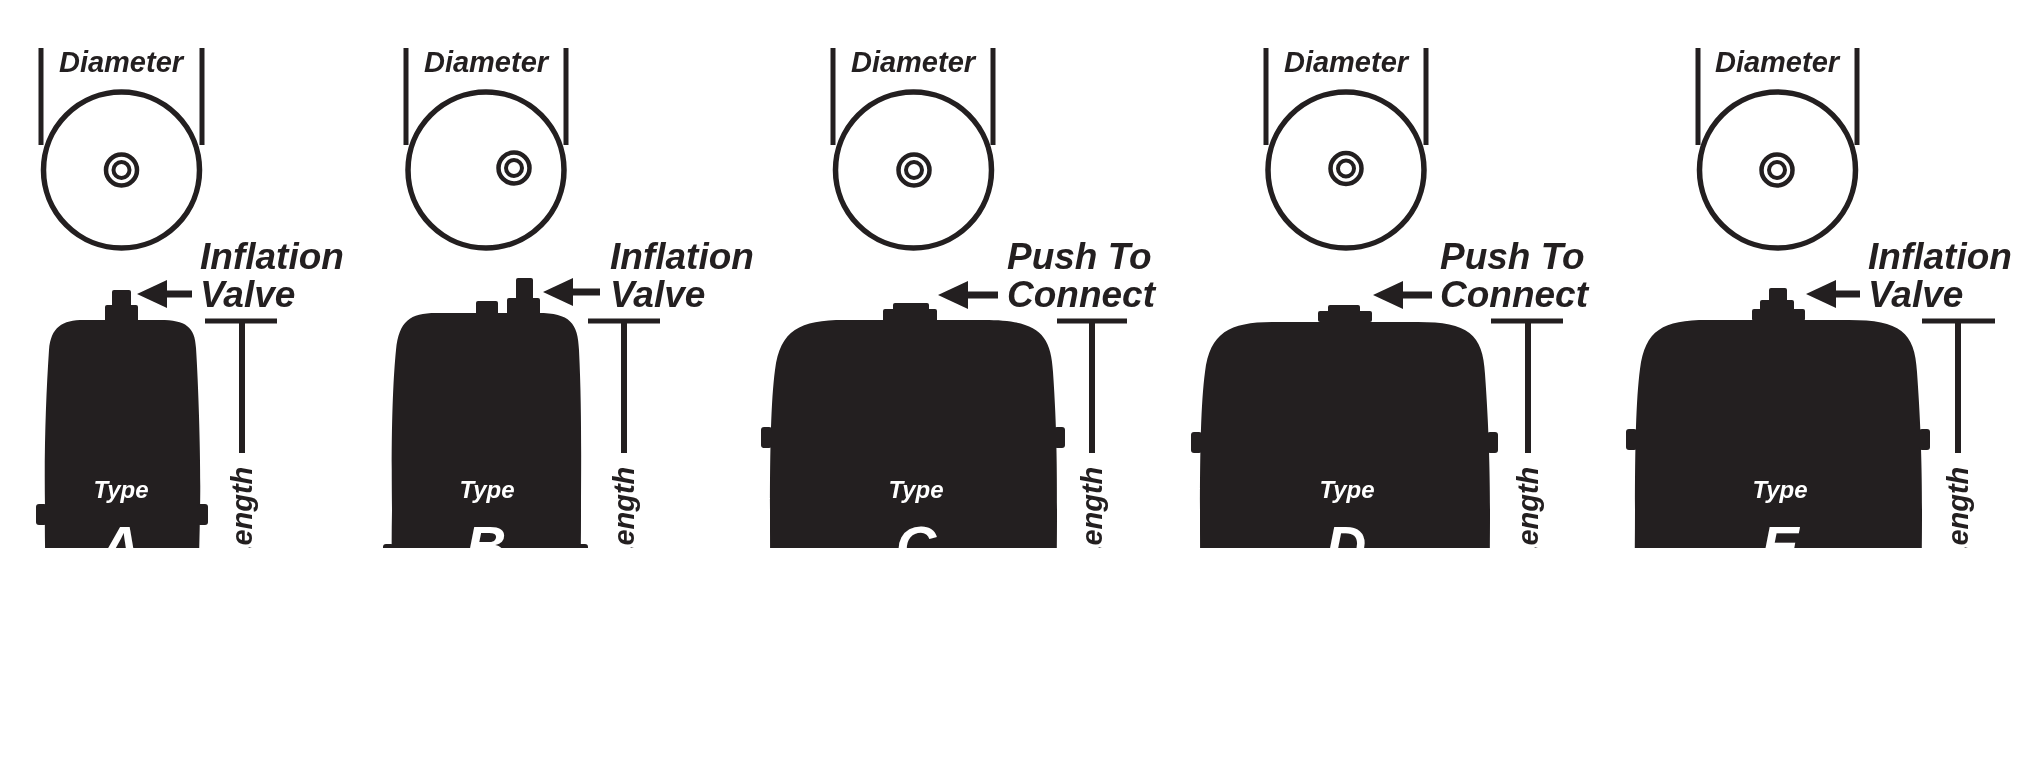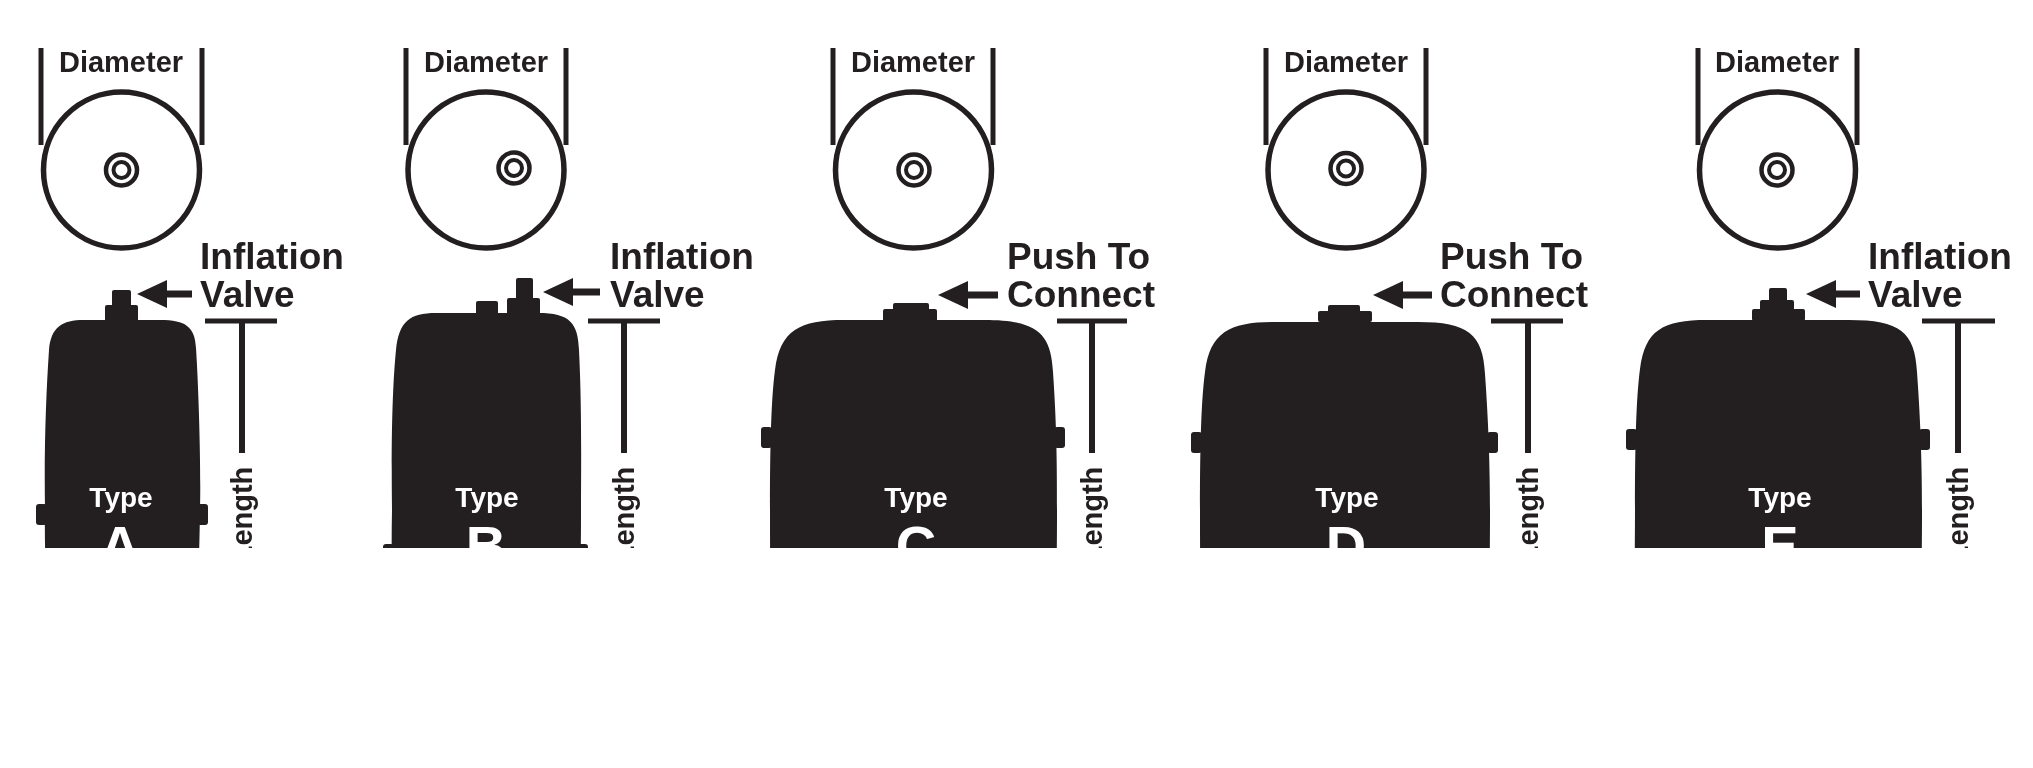--- a/index.html
+++ b/index.html
@@ -1,26 +1,26 @@
 <!DOCTYPE html>
 <html style="--ink: #231f20; --paper: #ffffff; --body-text: #ffffff;"><head>
 <meta charset="utf-8">
 <style>
   :root{ --ink:#231f20; --paper:#ffffff; --body-text:#ffffff; }
   html,body{margin:0;padding:0;background:var(--paper);}
   .canvas{
     position:relative; width:2033px; height:548px; background:var(--paper);
-    font-family:"Liberation Sans", sans-serif; overflow:hidden;
+    font-family:"Liberation Sans", sans-serif; overflow:hidden;font-style:italic;
   }
   .gfx{position:absolute; left:0; top:0; color:var(--ink);}
   .lbl{position:absolute; font-weight:bold; color:var(--ink); white-space:nowrap; line-height:1;}
   .center{transform:translate(-50%,-50%);}
   .dia{font-size:29px;}
   .ann{font-size:37px;}
-  .tword{font-size:28px; color:var(--body-text);margin-top:8px;}
+  .tword{font-size:24px; color:var(--body-text);}
   .tletter{font-size:56px; color:var(--body-text);}
   .len{font-size:29px; transform:translate(-50%,-50%) rotate(-90deg);}
 </style>
 </head>
 <body>
 
 <div class="canvas">
 
   <svg class="gfx" width="2033" height="768" viewBox="0 0 2033 768">
 

